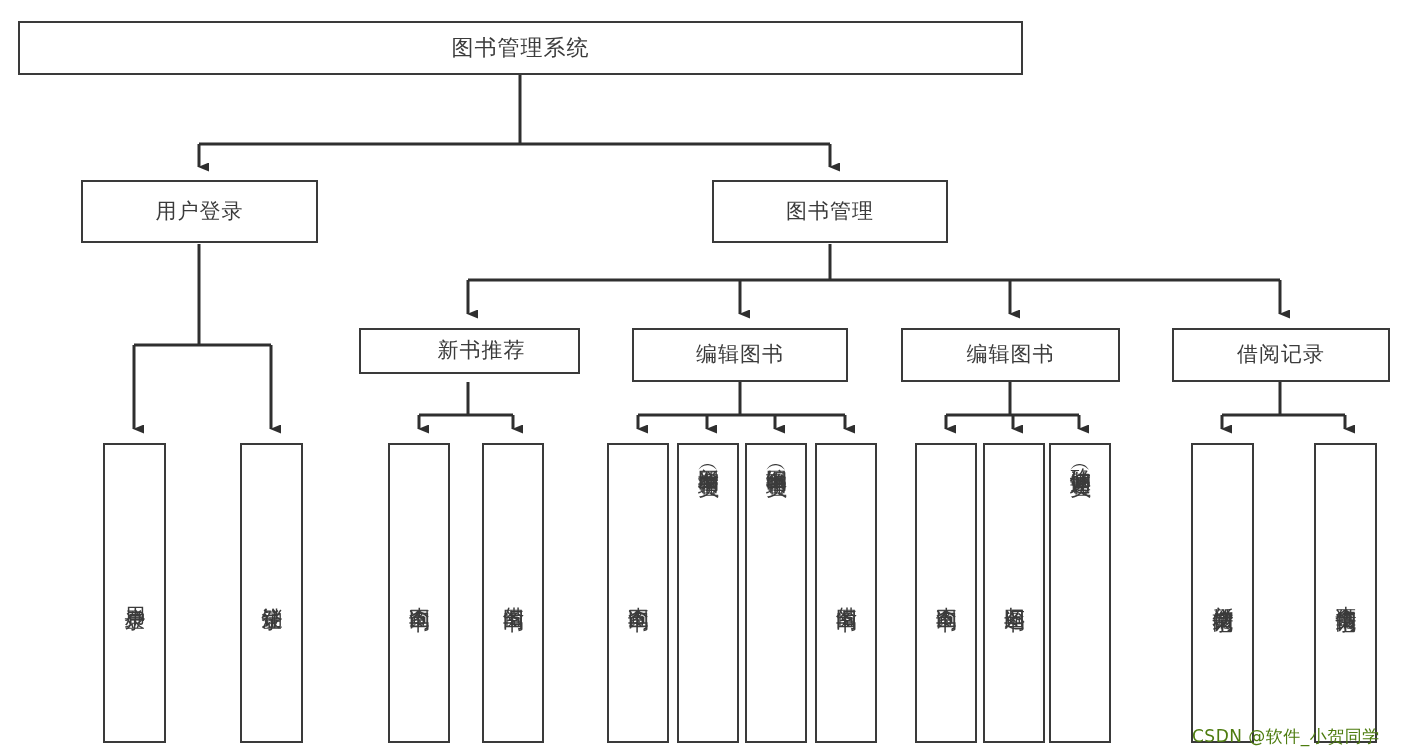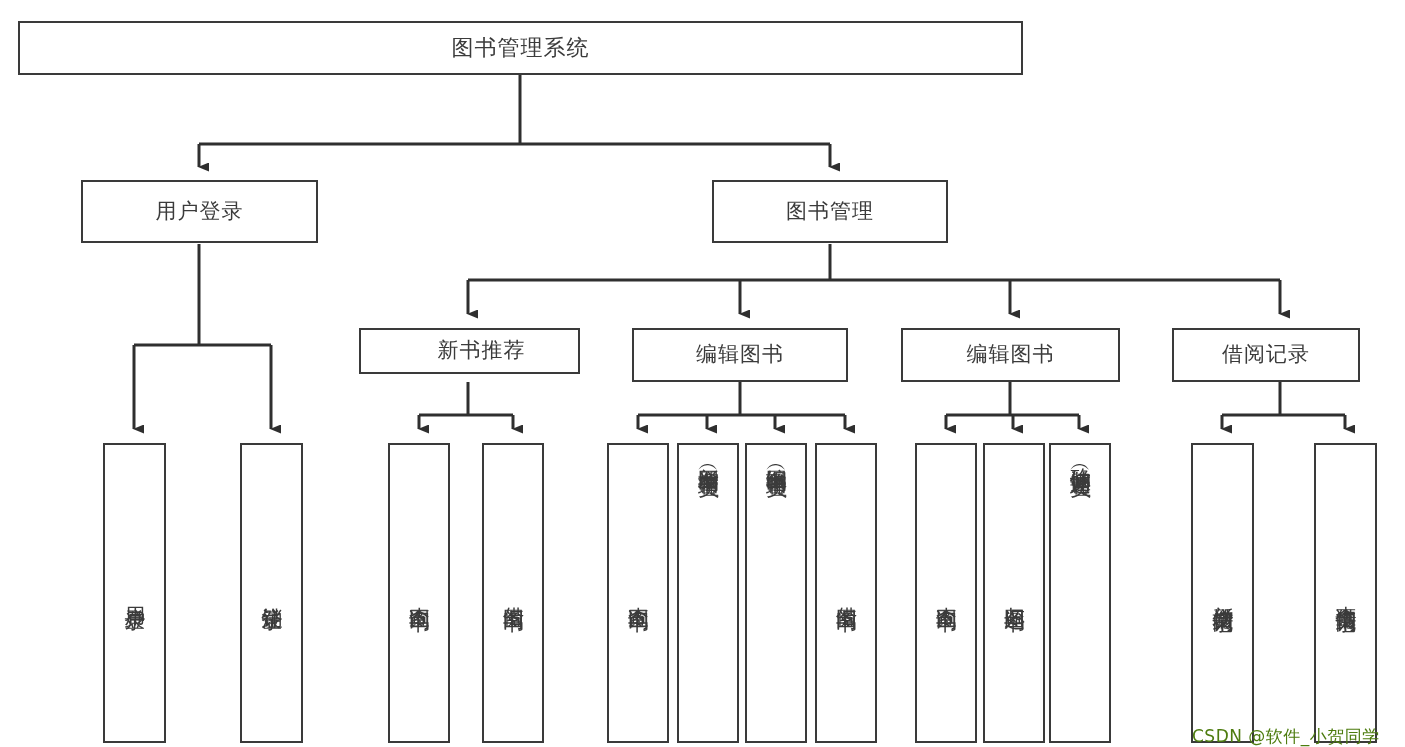--- a/index.html
+++ b/index.html
@@ -149,21 +149,21 @@
 
   <div class="node-box" style="left:359px; top:319px; width:221px; height:46px;padding-left:24px;">
     <span class="node-h">新书推荐</span>
   </div>
   <div class="node-box" style="left:632px; top:319px; width:216px; height:54px;">
     <span class="node-h">编辑图书</span>
   </div>
   <div class="node-box" style="left:901px; top:319px; width:219px; height:54px;">
     <span class="node-h">编辑图书</span>
   </div>
-  <div class="node-box" style="left:1172px; top:319px; width:188px; height:54px;">
+  <div class="node-box" style="left:1172px; top:319px; width:218px; height:54px;">
     <span class="node-h">借阅记录</span>
   </div>
 
   <div class="node-box leaf-box center-v" style="left:103px; top:434px; width:63px; height:300px;">
     <span class="node-v">用户登录</span>
   </div>
   <div class="node-box leaf-box center-v" style="left:240px; top:434px; width:63px; height:300px;">
     <span class="node-v">注销登录</span>
   </div>
 

